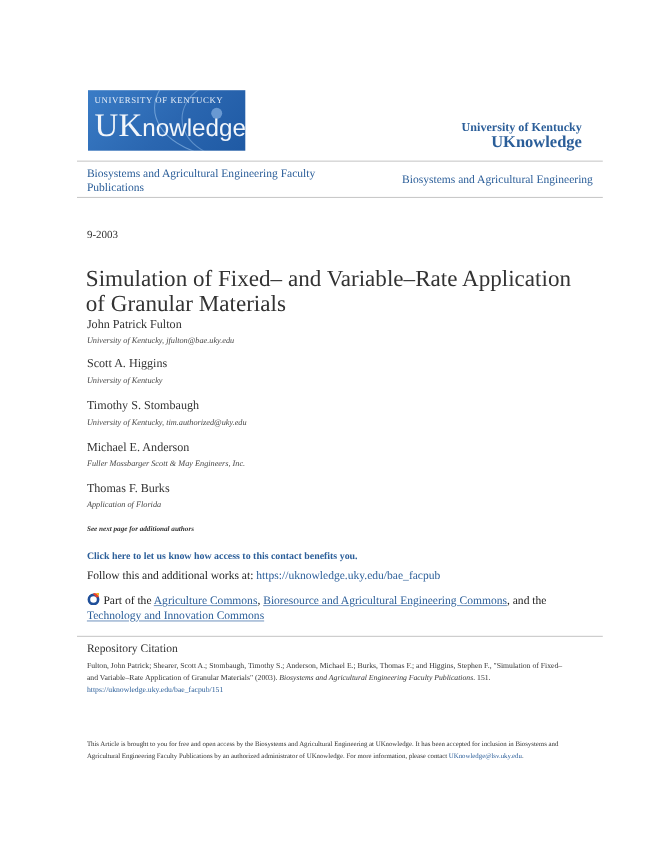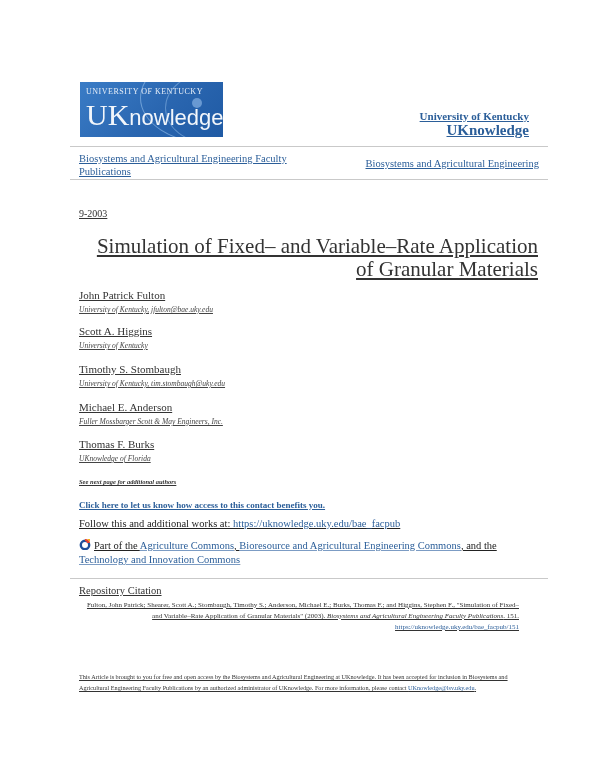--- a/index.html
+++ b/index.html
@@ -1,18 +1,18 @@
 <!DOCTYPE html>
 <html><head>
   <meta charset="utf-8">
   <style>
     html, body { margin: 0; padding: 0; background: #ffffff; }
     body { width: 600px; height: 776px; position: relative; overflow: hidden;
            font-family: "Liberation Serif", "DejaVu Serif", serif; color: #222; }
-    .abs { position: absolute; text-decoration: underline; }
+    .abs { position: absolute; }
     a, .link { color: #2b5e99; text-decoration: none; }
     .u { text-decoration: underline; text-decoration-color: #7c9cc4; }
 
     
     .logo { left: 80px; top: 82px; width: 143px; height: 55px;
             background: linear-gradient(135deg, #3a7cc6 0%, #2a66b0 55%, #1f5aa4 100%);
             overflow: hidden; }
     .logo .swirl1 { position: absolute; left: 60px; top: -30px; width: 140px; height: 90px;
             border: 1px solid rgba(160,200,240,0.55); border-radius: 50%; }
     .logo .swirl2 { position: absolute; left: 85px; top: -10px; width: 90px; height: 70px;
@@ -29,34 +29,34 @@
     .hdr-right { right: 71px; top: 110px; text-align: right; color: #2b5e99; font-weight: bold; }
     .hdr-right .l1 { font-size: 11px; }
     .hdr-right .l2 { font-size: 15px; line-height: 17px; }
 
     .rule { left: 70px; width: 478px; height: 1px; background: #c9c9c9; }
 
     .coll-left { left: 79px; top: 152px; width: 250px; font-size: 10.5px; line-height: 13px; color: #2b5e99; }
     .coll-right { right: 61px; top: 158px; font-size: 10.5px; color: #2b5e99; }
 
     .date { left: 79px; top: 208px; font-size: 10px; color: #333; }
-    .title { left: 78px; top: 235px; width: 460px; font-size: 21px; line-height: 23px; color: #333; text-align: right; }
+    .title { left: 78px; top: 242px; width: 460px; font-size: 21px; line-height: 23px; color: #333; }
 
     .author { left: 79px; font-size: 11px; color: #333; }
     .affil { left: 79px; font-size: 7.5px; font-style: italic; color: #444; }
 
     .seenext { left: 79px; top: 478px; font-size: 6.5px; font-style: italic; font-weight: bold; color: #333; }
 
     .benefits { left: 79px; top: 500px; font-size: 9px; font-weight: bold; color: #2b5e99; }
     .follow { left: 79px; top: 518px; font-size: 10.5px; color: #222; }
     .partof { left: 79px; top: 538px; width: 460px; font-size: 10.5px; line-height: 14px; color: #222; }
     .partof .icon { display: inline-block; width: 12px; height: 12px; vertical-align: -1px; margin-right: 3px; }
 
     .repo-h { left: 79px; top: 585px; font-size: 10.5px; color: #333; }
-    .repo-body { left: 79px; top: 600px; width: 440px; font-size: 7px; line-height: 11px; color: #333; text-align: right; }
+    .repo-body { left: 79px; top: 600px; width: 440px; font-size: 7px; line-height: 11px; color: #333; }
 
     .footer { left: 79px; top: 671px; width: 440px; font-size: 6.2px; line-height: 11px; color: #333; }
   </style>
 </head>
 <body>
 
 <div class="abs logo">
   <div class="swirl1"></div>
   <div class="swirl2"></div>
   <div class="dot"></div>
@@ -79,27 +79,27 @@
 <div class="abs date">9-2003</div>
 <div class="abs title">Simulation of Fixed– and Variable–Rate Application of Granular Materials</div>
 
 <div class="abs author" style="top:289px">John Patrick Fulton</div>
 <div class="abs affil" style="top:305px">University of Kentucky, jfulton@bae.uky.edu</div>
 
 <div class="abs author" style="top:325px">Scott A. Higgins</div>
 <div class="abs affil" style="top:341px">University of Kentucky</div>
 
 <div class="abs author" style="top:363px">Timothy S. Stombaugh</div>
-<div class="abs affil" style="top:379px">University of Kentucky, tim.stombaugh@uky.edu</div>
+<div class="abs affil" style="top:379px">University of Kentucky, tim.authorized@uky.edu</div>
 
 <div class="abs author" style="top:401px">Michael E. Anderson</div>
 <div class="abs affil" style="top:417px">Fuller Mossbarger Scott &amp; May Engineers, Inc.</div>
 
 <div class="abs author" style="top:438px">Thomas F. Burks</div>
-<div class="abs affil" style="top:454px">UKnowledge of Florida</div>
+<div class="abs affil" style="top:454px">Application of Florida</div>
 
 <div class="abs seenext">See next page for additional authors</div>
 
 <a class="abs benefits">Click here to let us know how access to this contact benefits you.</a>
 
 <div class="abs follow">
   <span>Follow this and additional works at: </span><a class="link">https://uknowledge.uky.edu/bae_facpub</a>
 </div>
 
 <div class="abs partof">

